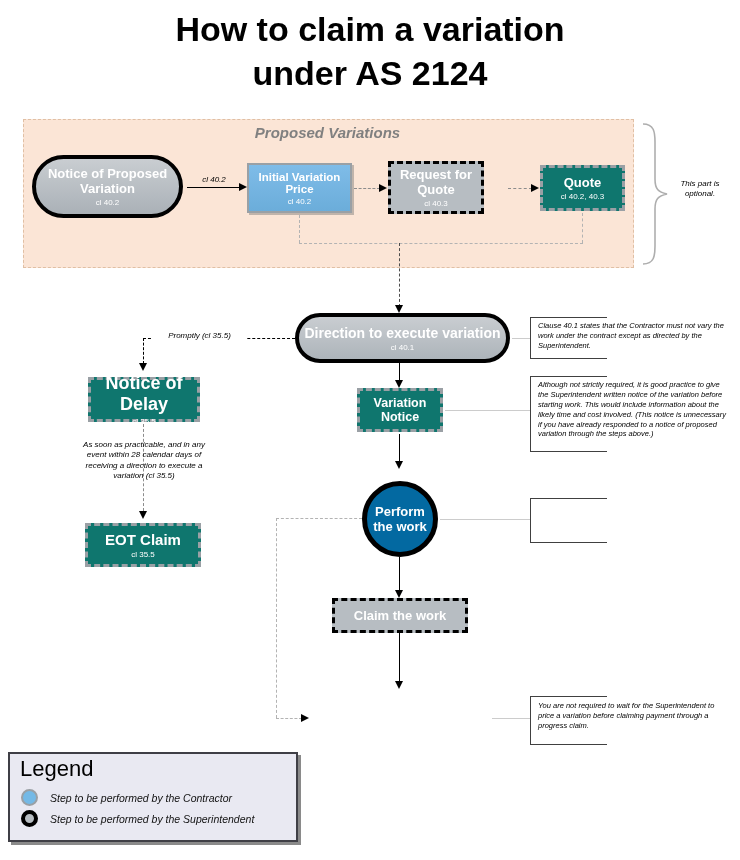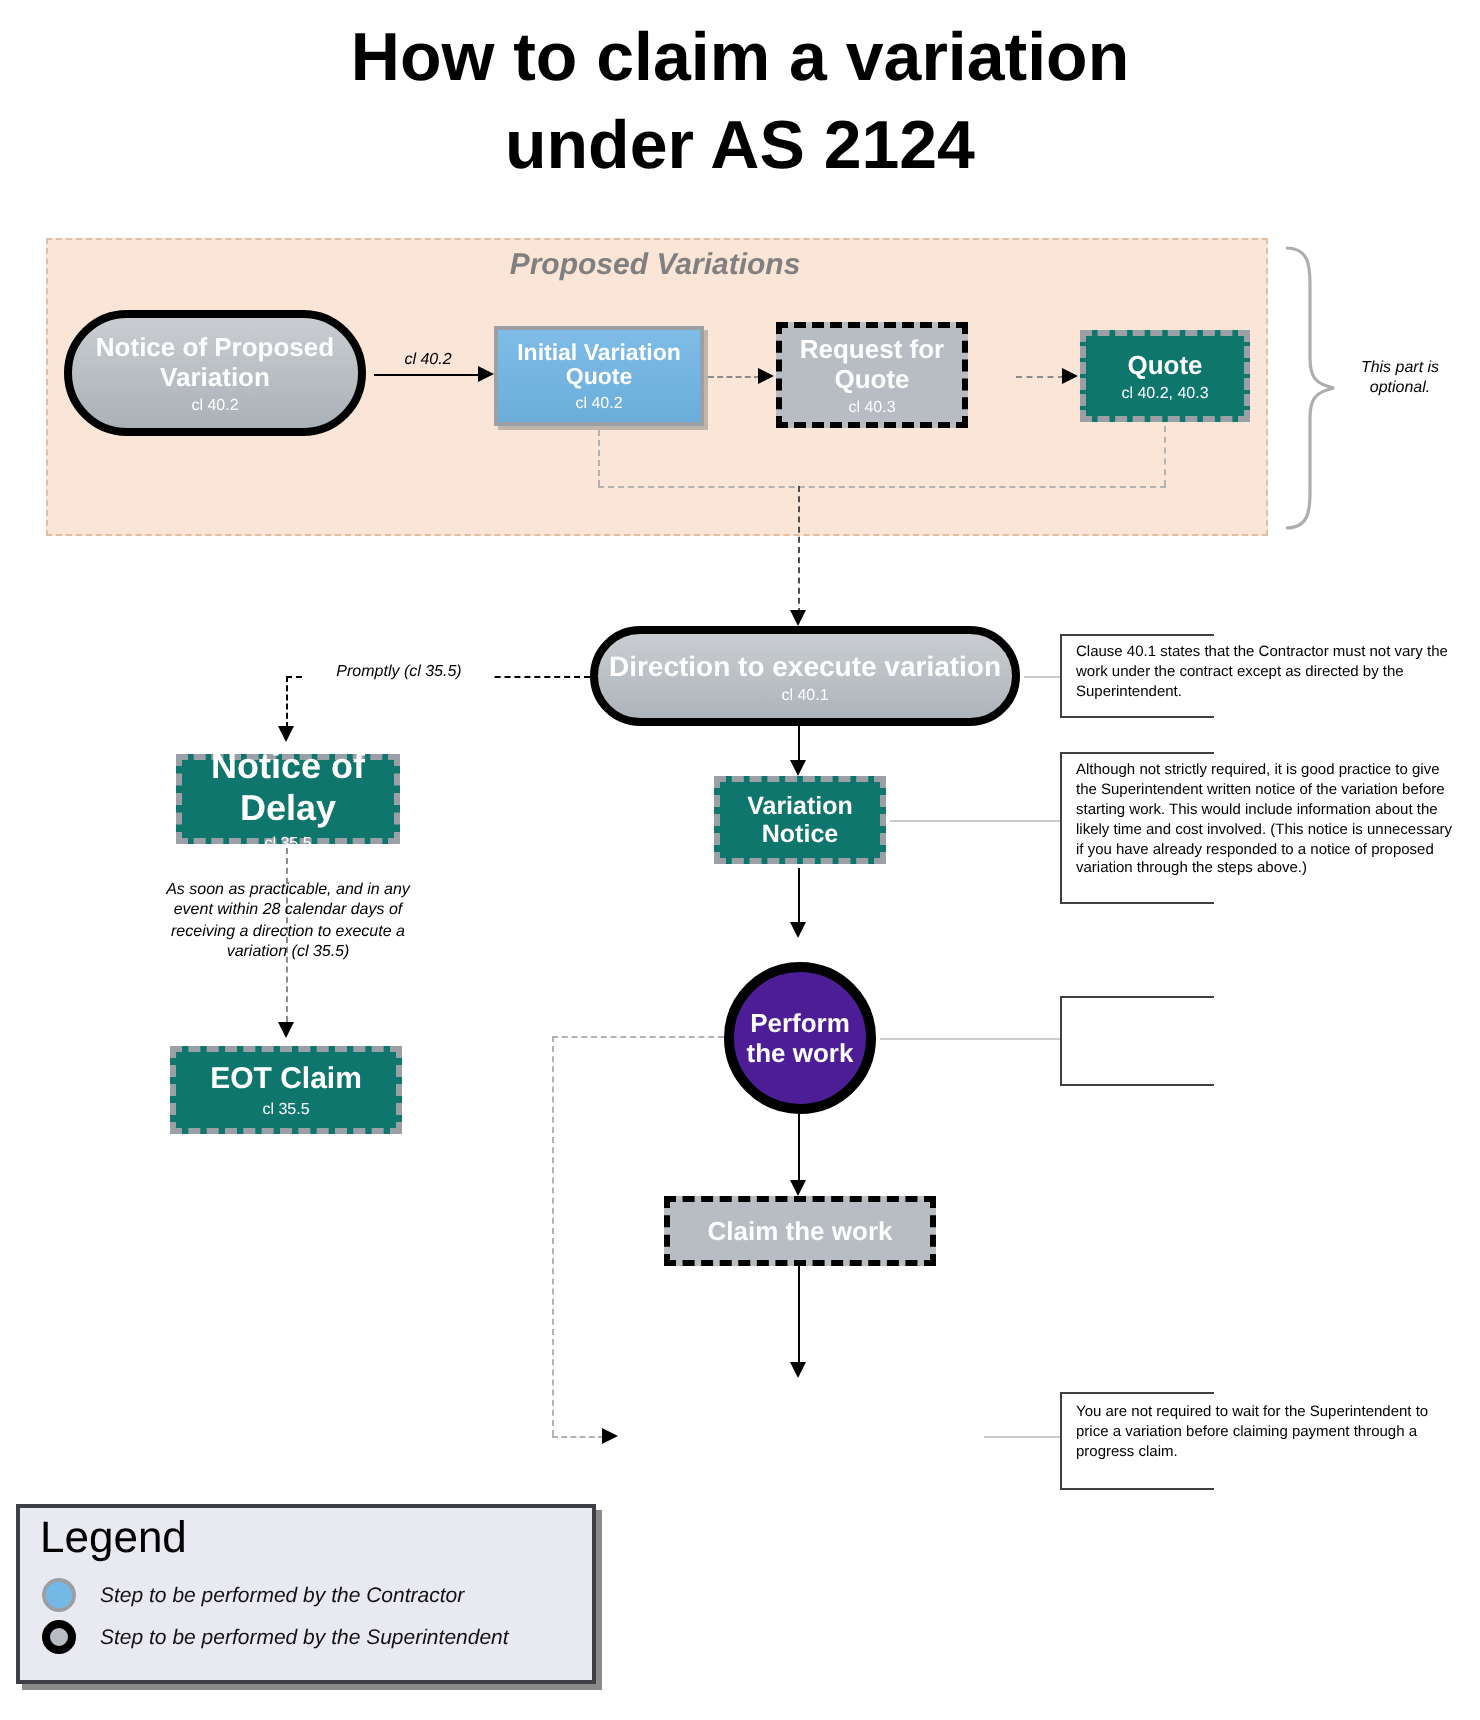--- a/index.html
+++ b/index.html
@@ -15,39 +15,39 @@
   .node{display:flex;flex-direction:column;align-items:center;justify-content:center;
     text-align:center;color:#fff;box-sizing:border-box;}
   .node .lbl{font-weight:bold;}
   .node .cls{font-size:8px;font-weight:normal;margin-top:2px;}
   
   .stadium{background:linear-gradient(#c9cdd1,#aab1b7);border:4px solid #000;border-radius:34px;text-align:center;}
   .pill{background:linear-gradient(#c9cdd1,#adb4ba);border:4px solid #000;border-radius:26px;justify-content:center;}
   .blue-solid{background:linear-gradient(#7fbce8,#6badda);border:2px solid #9aa0a5;box-shadow:2px 2px 0 rgba(120,120,120,.45);}
   .blue-dash{background:#0f766e;border:3px dashed #9aa0a5;}
   .gray-dash{background:#b7bdc2;border:3px dashed #000;}
-  .circle{background:#4c1d95;border:5px solid #000;border-radius:50%;}
+  .circle{background:#0369a1;border:5px solid #000;border-radius:50%;}
   
   .h{height:0;border-top:1px solid #000;}
   .v{width:0;border-left:1px solid #000;}
   .h.dk{border-top-style:dashed;}
   .v.dk{border-left-style:dashed;}
   .c-lgray{border-color:#b3b3b3;}
   .c-mgray{border-color:#8c8c8c;}
   .c-dark{border-color:#4d4d4d;}
   .c-lead{border-color:#cccccc;border-top-style:solid;}
   
   .ar-r{width:0;height:0;border-top:4px solid transparent;border-bottom:4px solid transparent;border-left:8px solid #000;}
   .ar-d{width:0;height:0;border-left:4px solid transparent;border-right:4px solid transparent;border-top:8px solid #000;}
   
   .edge-lbl{font-size:8px;font-style:italic;color:#000;text-align:center;}
   .note-txt{font-size:8px;font-style:italic;color:#000;text-align:center;line-height:1.3;}
   
   .bracket{border:1px solid #404040;border-right:none;width:76px;}
-  .ann-txt{font-size:7.5px;color:#000;line-height:1.32;width:188px;}
+  .ann-txt{font-size:7.5px;font-style:italic;color:#000;line-height:1.32;width:188px;}
   
   .legend{left:8px;top:752px;width:290px;height:90px;background:#e9e9f2;border:2px solid #3f3f46;
     box-shadow:3px 3px 0 #8a8a8a;box-sizing:border-box;}
   .legend-title{left:20px;top:756px;font-size:22px;color:#000;}
   .lg-circle{width:17px;height:17px;border-radius:50%;box-sizing:border-box;}
   .lg-contractor{background:#74b9e6;border:2px solid #9aa0a5;}
   .lg-superintendent{background:#b7bdc2;border:4px solid #000;}
   .lg-label{font-size:10.5px;font-style:italic;color:#111;}
 </style>
 </head>
@@ -64,21 +64,21 @@
   <div class="abs node stadium" style="left:32px;top:155px;width:151px;height:63px">
     <span class="lbl" style="font-size:13px">Notice of Proposed Variation</span>
     <span class="cls">cl 40.2</span>
   </div>
 
   <div class="abs h" style="left:187px;top:187px;width:53px"></div>
   <div class="abs ar-r" style="left:239px;top:183px"></div>
   <div class="abs edge-lbl" style="left:190px;top:175px;width:48px">cl 40.2</div>
 
   <div class="abs node blue-solid" style="left:247px;top:163px;width:105px;height:50px">
-    <span class="lbl" style="font-size:11.5px">Initial Variation Quote</span>
+    <span class="lbl" style="font-size:11.5px">Initial Variation Price</span>
     <span class="cls">cl 40.2</span>
   </div>
 
   <div class="abs h dk c-mgray" style="left:354px;top:188px;width:26px"></div>
   <div class="abs ar-r" style="left:379px;top:184px"></div>
 
   <div class="abs node gray-dash" style="left:388px;top:161px;width:96px;height:53px">
     <span class="lbl" style="font-size:13px">Request for Quote</span>
     <span class="cls">cl 40.3</span>
   </div>

